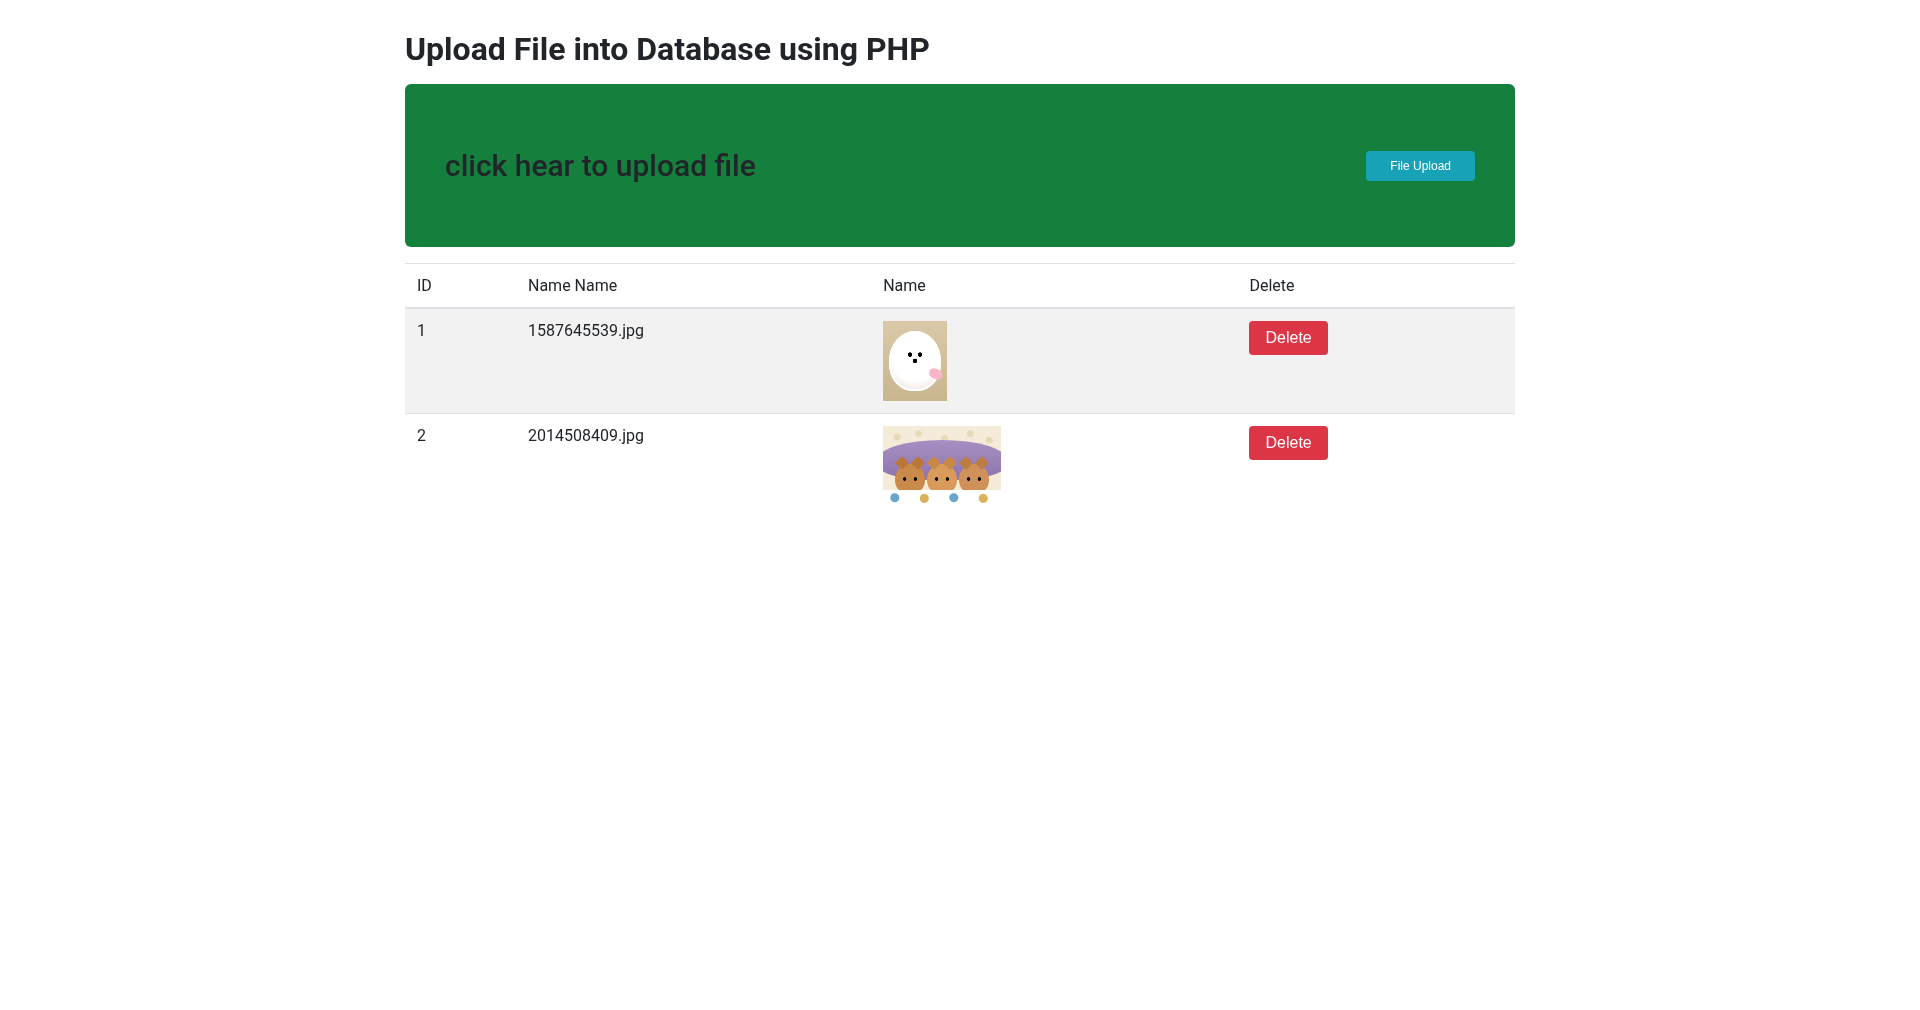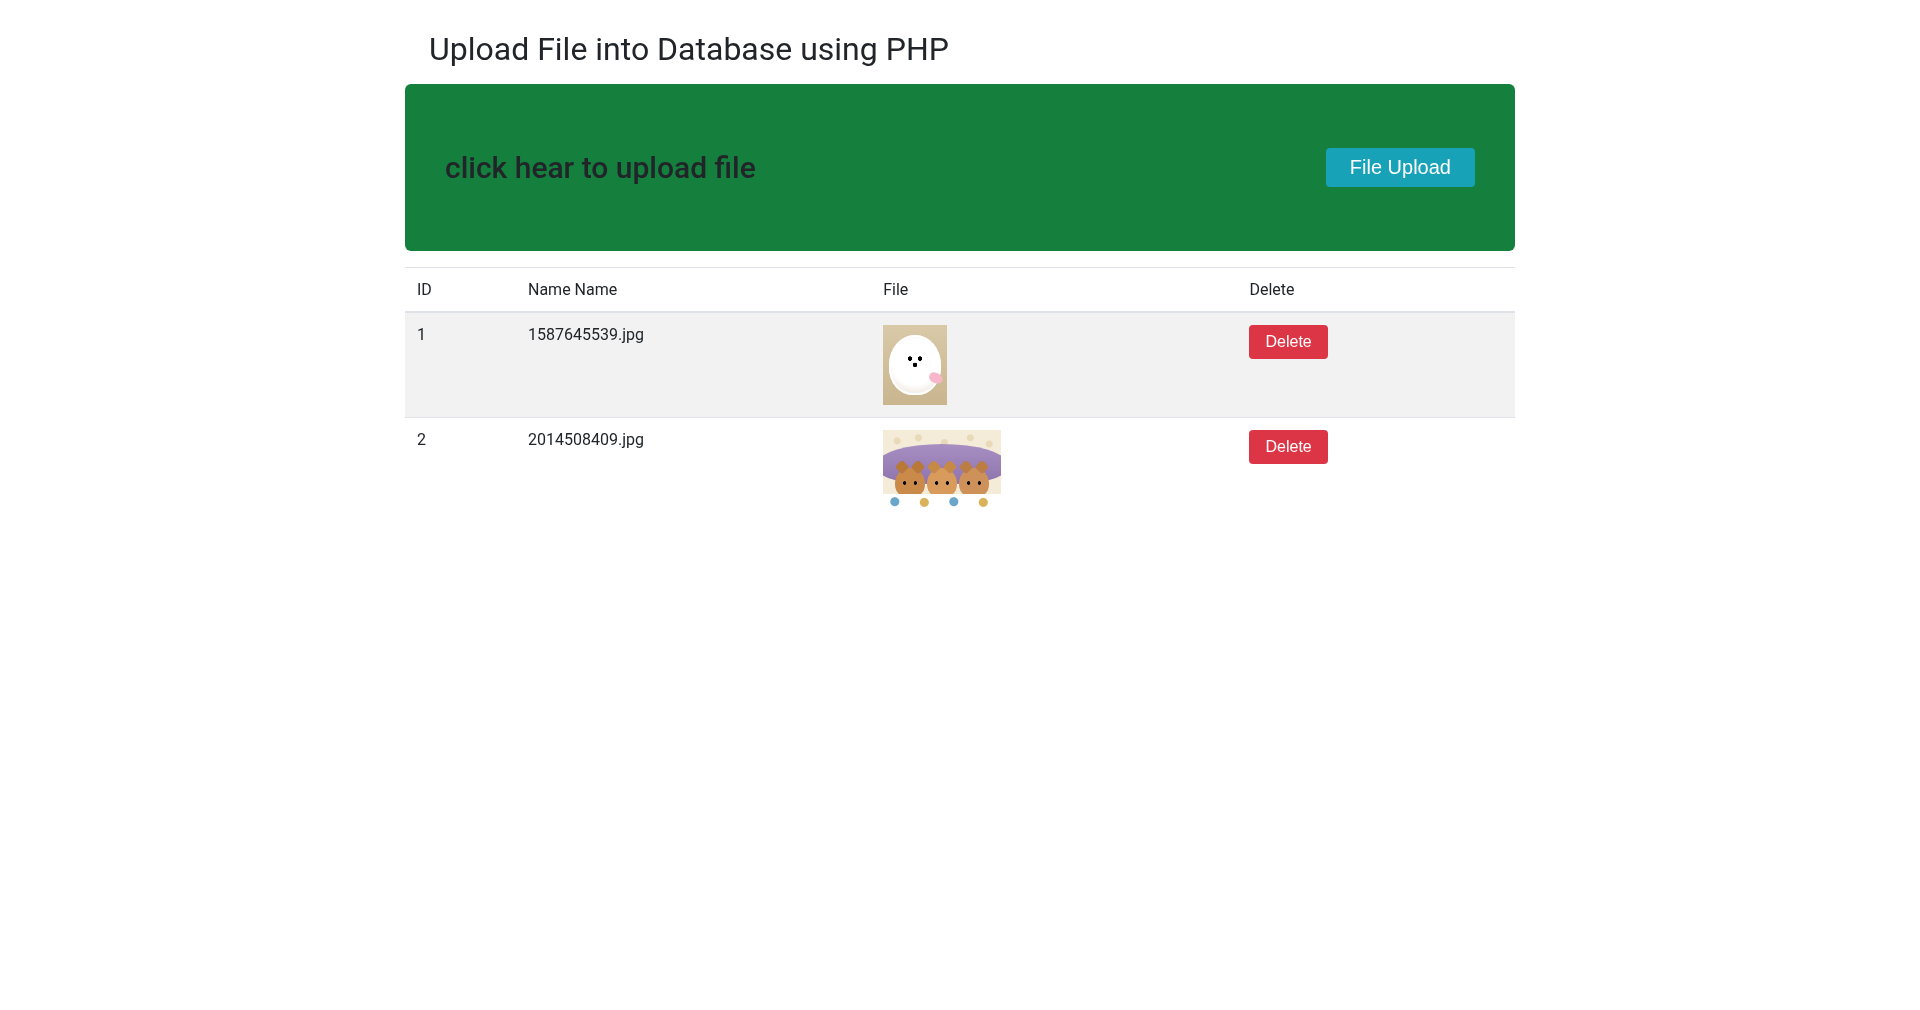--- a/index.html
+++ b/index.html
@@ -13,44 +13,44 @@
       background: #fff;
       font-size: 16px;
     }
     .container {
       max-width: 1140px;
       margin: 0 auto;
       padding: 0 15px;
     }
     .page-title {
       font-size: 32px;
-      font-weight: 400;
-      color: #212529;
-      margin: 30px 0 16px 24px;
+      font-weight: 700;
+      color: #212529;
+      margin: 30px 0 16px 0;
     }
     .jumbotron {
       background: #15803d;
       border-radius: 6px;
       padding: 64px 40px;
       display: flex;
       align-items: center;
       justify-content: space-between;
       margin-bottom: 16px;
     }
     .upload-prompt {
       font-size: 30px;
       font-weight: 500;
       color: #212529;
     }
     .btn-upload {
       background: #17a2b8;
       color: #fff;
       border: none;
       padding: 8px 24px;
-      font-size: 20px;
+      font-size: 12px;
       border-radius: 4px;
       cursor: pointer;
       font-weight: 400;
     }
     .table {
       width: 100%;
       border-collapse: collapse;
       margin-top: 8px;
     }
     .table thead th {
@@ -197,21 +197,21 @@
   <div class="jumbotron">
     <h3 class="upload-prompt">click hear to upload file</h3>
     <button class="btn-upload">File Upload</button>
   </div>
 
   <table class="table">
     <thead>
       <tr>
         <th class="col-id">ID</th>
         <th class="col-name">Name Name</th>
-        <th class="col-file">File</th>
+        <th class="col-file">Name</th>
         <th class="col-delete">Delete</th>
       </tr>
     </thead>
     <tbody>
       <tr>
         <td>1</td>
         <td>1587645539.jpg</td>
         <td>
           <span class="thumb thumb-puppy">
             <span class="puppy-bow"></span>

